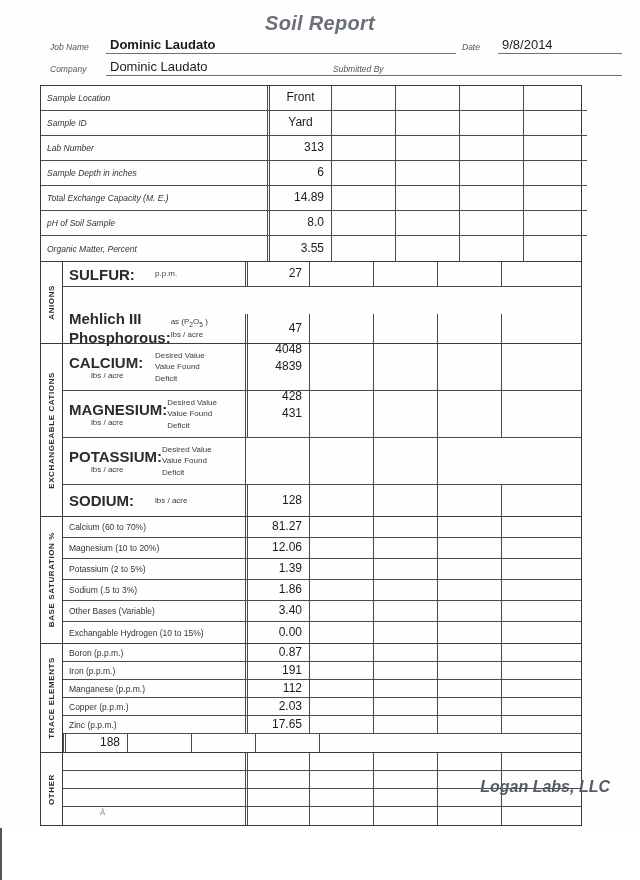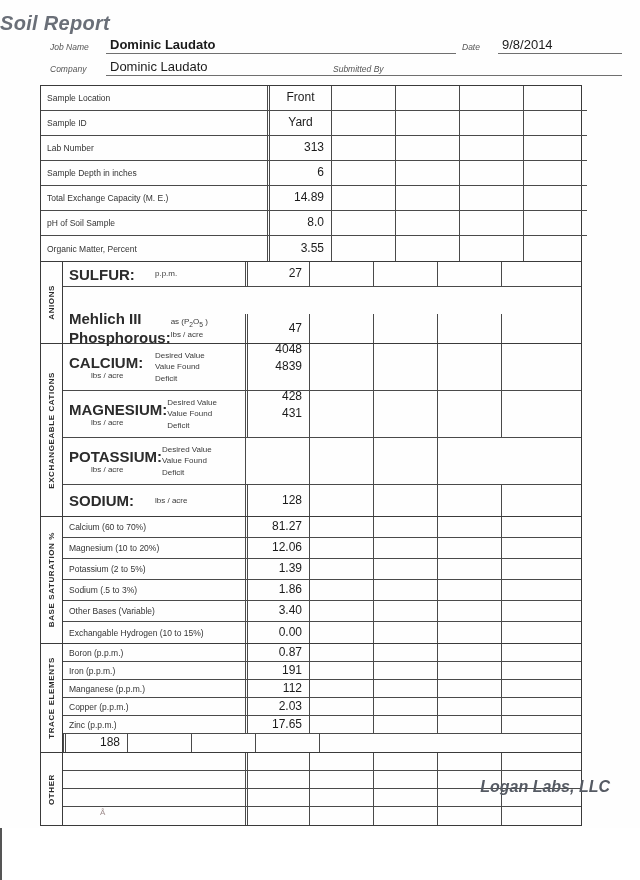--- a/index.html
+++ b/index.html
@@ -24,21 +24,21 @@
     position: absolute;
     left: 0; top: 828px;
     width: 640px; height: 52px;
     background: #ffffff;
     border-left: 2px solid #555;
   }
   
   .title {
     position: absolute;
     top: 12px; left: 0; width: 640px;
-    text-align: left;
+    text-align: center;
     font-size: 20px;
     font-weight: bold;
     font-style: italic;
     color: #6a6f78;
     letter-spacing: .3px;
   }
   .fieldrow { position: absolute; height: 20px; }
   .flabel {
     position: absolute;
     font-size: 8.5px;
@@ -98,21 +98,21 @@
     flex: 0 0 204px;
     width: 204px;
     box-sizing: border-box;
     padding: 0 6px;
     display: flex;
     align-items: center;
     font-size: 8.5px;
     color: #333;
     position: relative;
   }
-  .lbl.italic { }
+  .lbl.italic { font-style: italic; }
   .sect .lbl { flex-basis: 182px; width: 182px; }
   .lbl .nm {
     font-size: 15px;
     font-weight: bold;
     color: #2b2b2b;
   }
   .lbl .nm.two { line-height: 1.25; }
   .lbl .sub {
     font-size: 8px;
     color: #3a3a3a;

